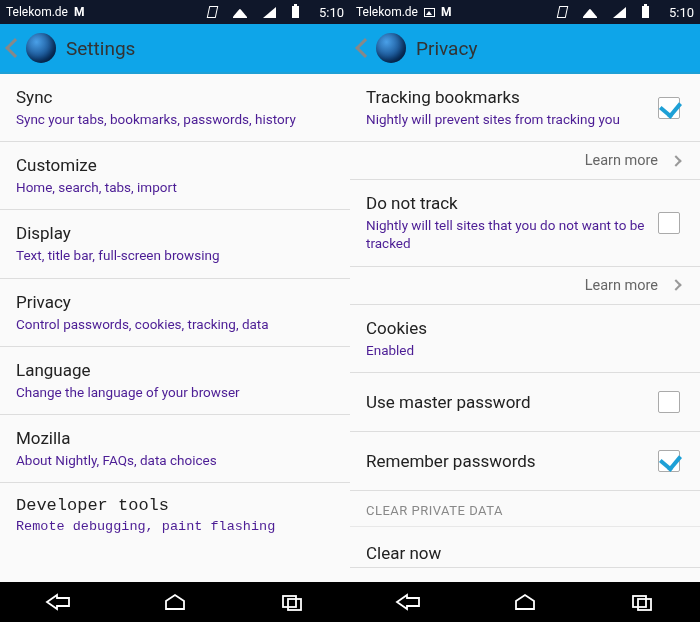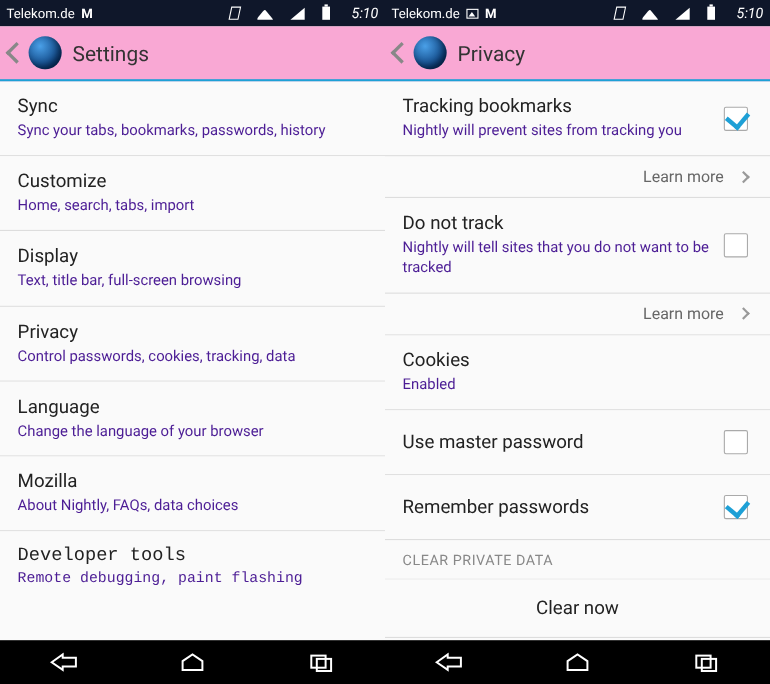--- a/index.html
+++ b/index.html
@@ -16,26 +16,26 @@
   .pane + .pane { border-left: 0px solid #ccc; }
 
   
   .statusbar {
     height: 24px; background: #0f172a; color: #fff;
     display: flex; align-items: center; font-size: 12px;
     padding: 0 6px;
   }
   .statusbar .carrier { flex: 0 0 auto; }
   .statusbar .sb-spacer { flex: 1; }
-  .statusbar .sb-icons { display: flex; align-items: center; gap: 16px; font-style: italic; }
+  .statusbar .sb-icons { display: flex; align-items: center; gap: 16px; }
   .statusbar .clock { margin-left: 4px; font-size: 13px; }
 
   
   .header {
-    height: 50px; background: #f9a8d4;
+    height: 50px; background: #0ea5e9;
     border-bottom: 2px solid #1ea0d6;
     display: flex; align-items: center;
     padding: 0 6px;
   }
   .header .back-chevron {
     width: 14px; height: 14px;
     border-left: 3px solid #888; border-bottom: 3px solid #888;
     transform: rotate(45deg);
     margin-right: 4px; margin-left: 2px;
   }
@@ -274,21 +274,21 @@
         <div class="txt">
           <div class="title">Remember passwords</div>
         </div>
         <div class="ctrl">
             <div class="checkbox checked"></div>
           </div>
       </div>
 
       <div class="section-header">CLEAR PRIVATE DATA</div>
 
-      <div class="item" style="padding-top:16px;padding-bottom:16px;text-align:center;">
+      <div class="item" style="padding-top:16px;padding-bottom:4px;">
         <div class="title">Clear now</div>
       </div>
 
     </div>
   </div>
 </div>
 
 <div class="navbar">
   <div class="navhalf">
     <div class="nav-btn nav-back">

